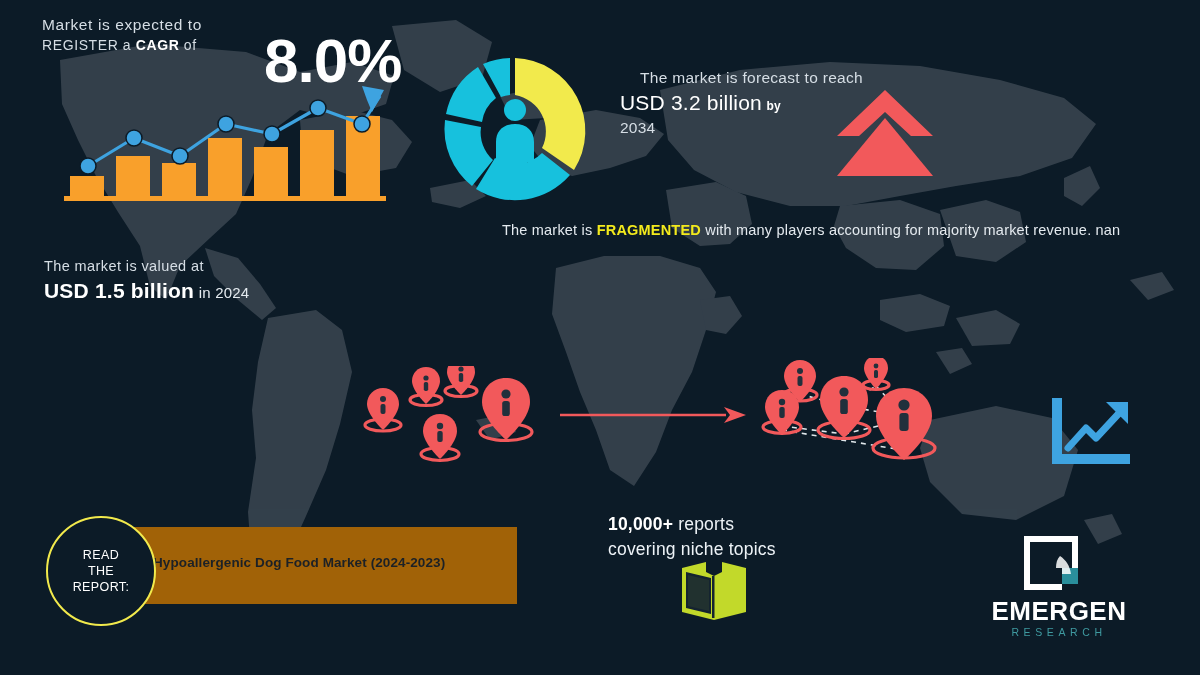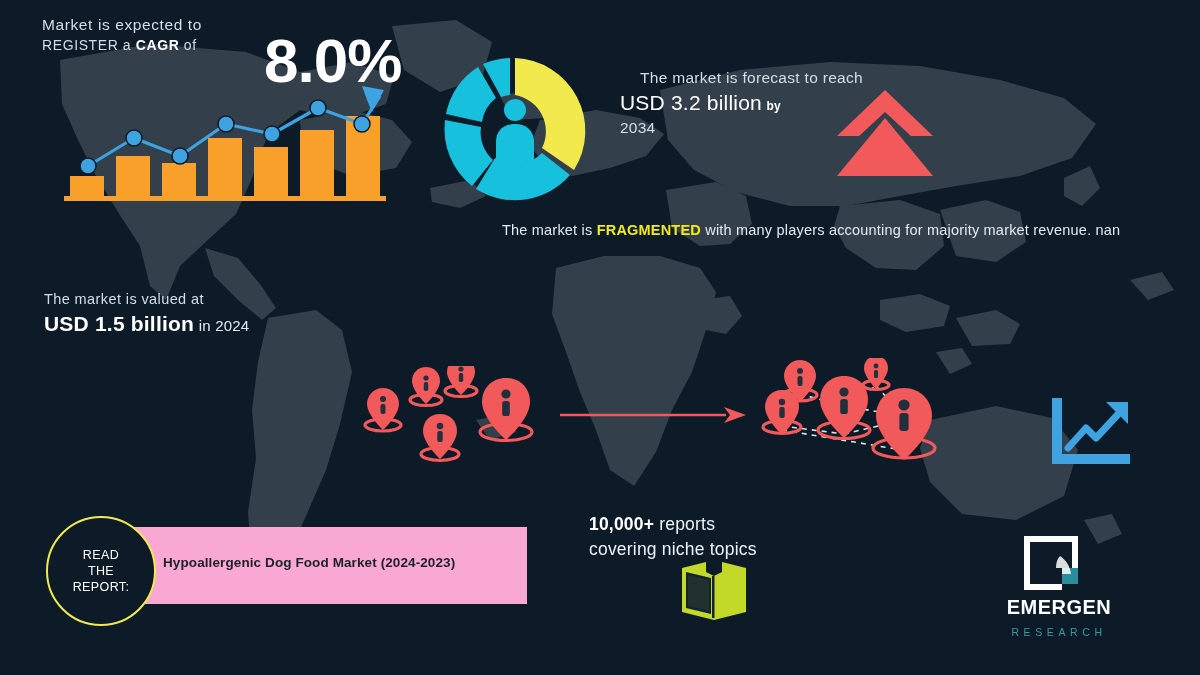--- a/index.html
+++ b/index.html
@@ -44,66 +44,66 @@
 
   
   #chevrons { position:absolute; left:833px; top:88px; width:104px; height:90px; }
 
   
   #fragmented { left:502px; top:220px; width:640px; font-size:14.5px; line-height:21px; color:#e4eaef; }
   #fragmented .hl { color:#f3ea1c; font-weight:700; }
 
   
   #valued-block { left:44px; top:256px; width:300px; }
-  #valued-l1 { font-size:14.5px; color:#d6dee5; letter-spacing:.4px; line-height:21px;margin-top:33px; }
+  #valued-l1 { font-size:14.5px; color:#d6dee5; letter-spacing:.4px; line-height:21px; }
   #valued-l2 { font-size:21px; font-weight:700; color:#ffffff; line-height:27px; display:inline-block; }
   #valued-l2s { font-size:15px; font-weight:400; color:#e4eaef; }
 
   
   #green-chart { position:absolute; left:66px; top:272px; width:250px; height:175px; }
 
   
   #pins-left  { position:absolute; left:356px; top:366px; width:200px; height:110px; }
   #pins-right { position:absolute; left:752px; top:358px; width:200px; height:118px; }
   #flow-arrow { position:absolute; left:558px; top:398px; width:190px; height:34px; }
 
   
   #report-banner {
-    position:absolute; left:98px; top:527px; width:429px; height:77px;
-    background:#f9a8d4;
+    position:absolute; left:88px; top:527px; width:429px; height:77px;
+    background:#a16207;
   }
   #report-title {
     position:absolute; left:65px; top:28px; width:350px;
     font-size:13.5px; font-weight:700; color:#1c2126; letter-spacing:.1px;
   }
   #report-circle {
     position:absolute; left:46px; top:516px; width:110px; height:110px;
     border-radius:50%; background:#0c1b27; border:2px solid #f2ea4c;
     display:flex; align-items:center; justify-content:center; text-align:center;
   }
   #report-circle span {
     font-size:12.5px; font-weight:400; color:#ffffff; line-height:16px; letter-spacing:.4px;
   }
 
   
-  #reports-block { left:589px; top:512px; width:230px; }
+  #reports-block { left:608px; top:512px; width:230px; }
   #reports-l1 { font-size:17.5px; color:#eef3f7; line-height:25px; }
   #reports-l1 b { font-weight:700; color:#ffffff; }
   #reports-l2 { font-size:17.5px; color:#eef3f7; line-height:25px; }
   #book-icon { position:absolute; left:678px; top:558px; width:72px; height:62px; }
 
   
   #growth-icon { position:absolute; left:1046px; top:394px; width:88px; height:78px; }
 
   
   #logo { position:absolute; left:966px; top:534px; width:186px; height:110px; }
   #logo-mark { position:absolute; left:56px; top:0px; width:58px; height:58px; }
   #logo-name {
     position:absolute; left:0; top:62px; width:186px; text-align:center;
-    font-size:20px; font-weight:700; color:#ffffff; letter-spacing:.5px;
+    font-size:26px; font-weight:700; color:#ffffff; letter-spacing:.5px;
   }
   #logo-sub {
     position:absolute; left:0; top:92px; width:186px; text-align:center;
     font-size:10.5px; font-weight:400; color:#3f9aa0; letter-spacing:4.6px;
   }
 </style>
 </head>
 <body>
 
 <div id="stage">

